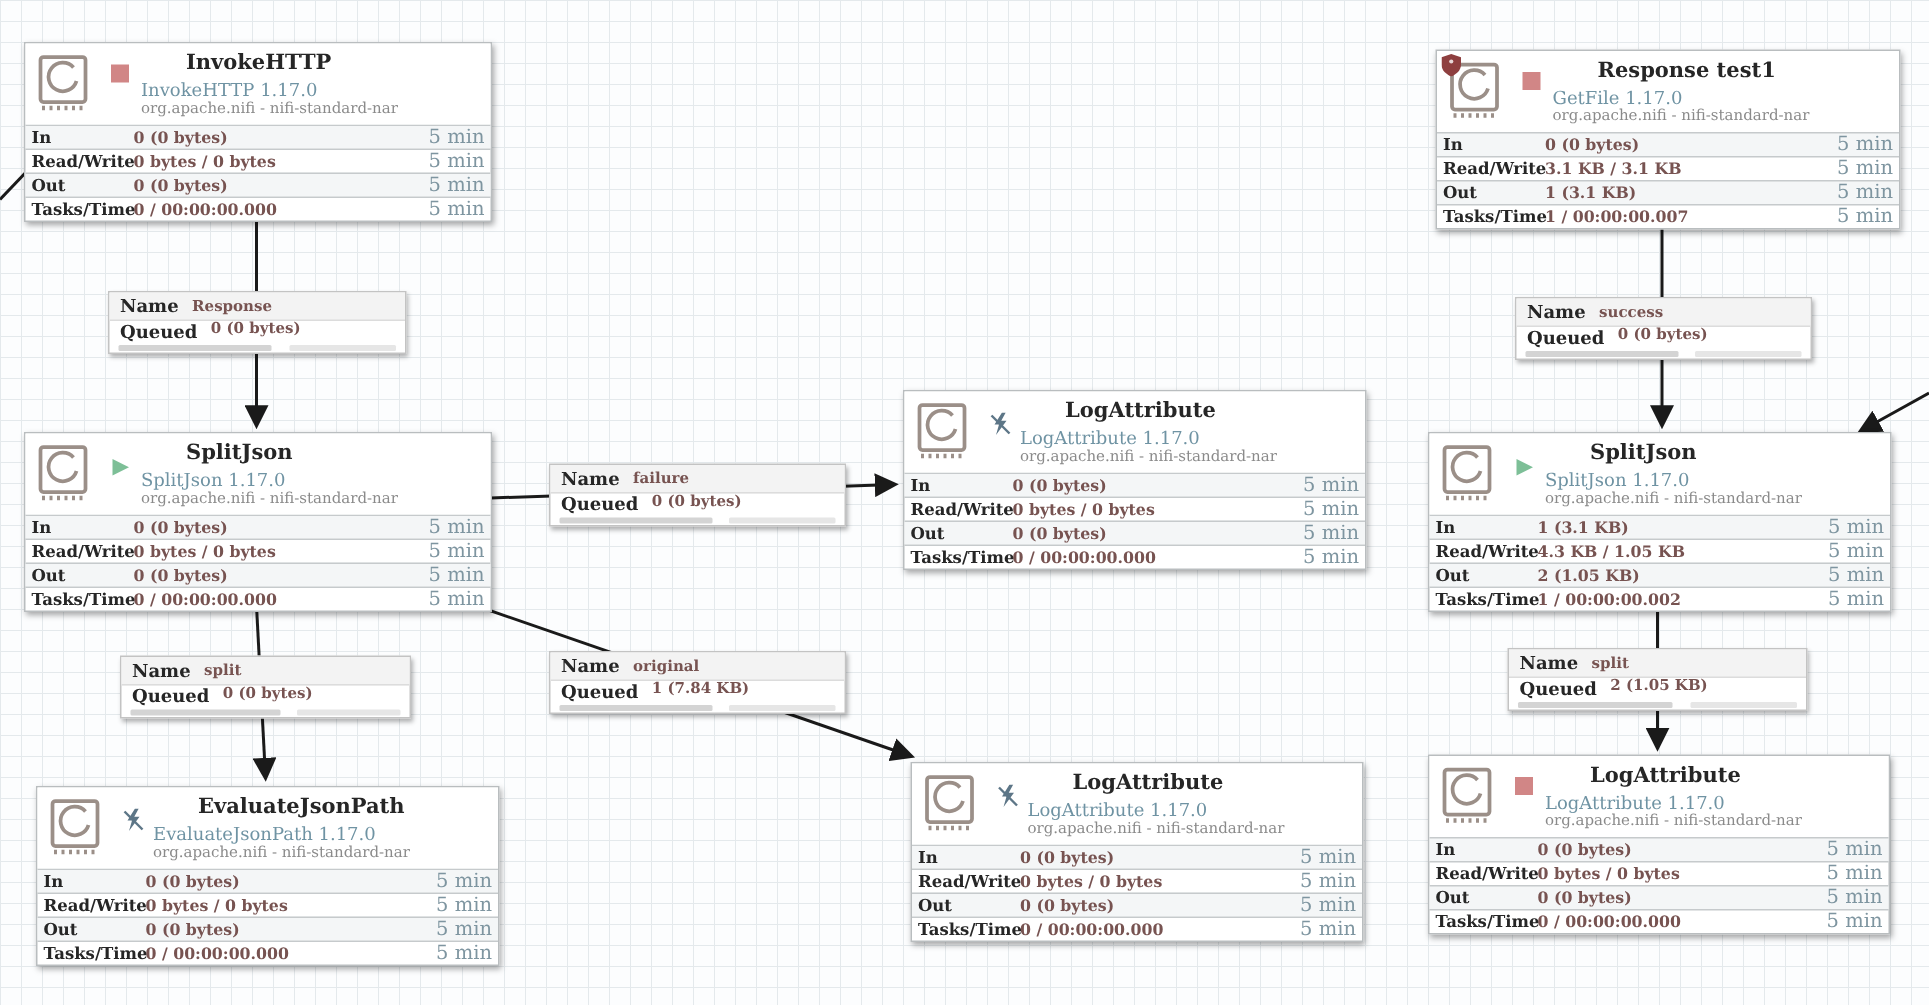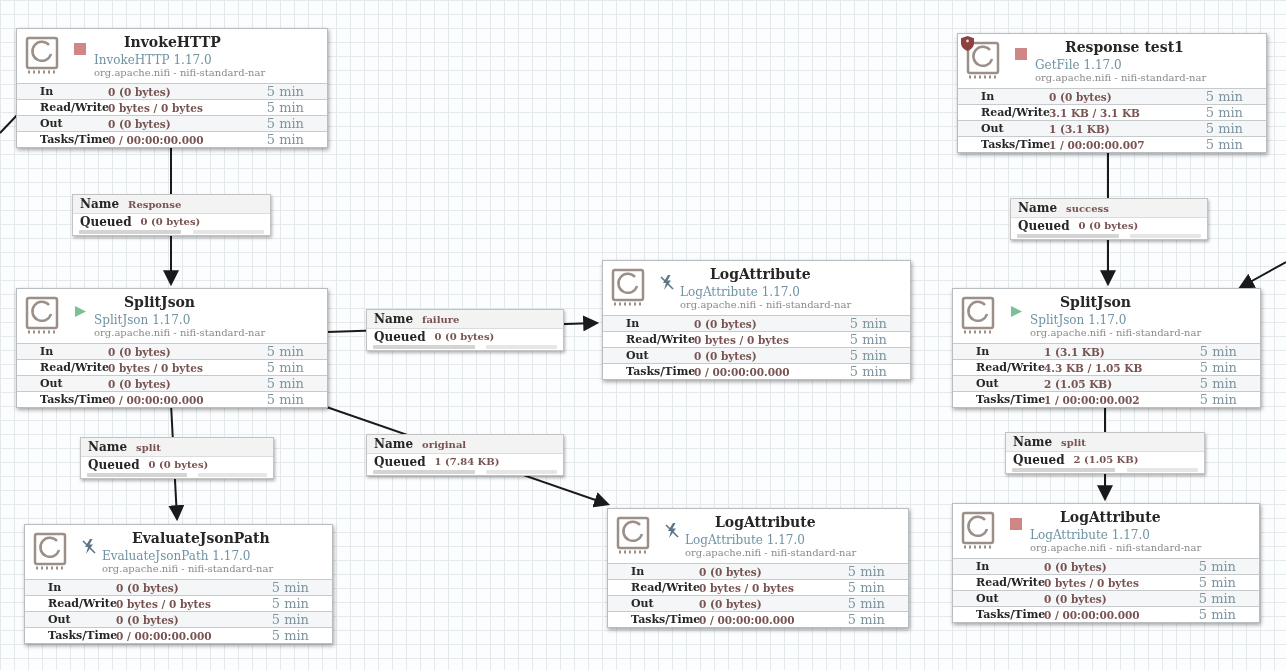--- a/index.html
+++ b/index.html
@@ -19,33 +19,33 @@
     border:1px solid #b9bdbf;box-shadow:1px 2px 4px rgba(0,0,0,.35);
   }
   .proc-header{position:relative;height:54px;background:#fff;}
   .proc-icon{position:absolute;left:7px;top:6px;width:40px;height:44px;}
   .badge{position:absolute;left:3px;top:2px;width:13px;height:15px;z-index:3;}
   .state{position:absolute;left:57px;top:14px;width:13px;height:13px;}
   .state-square{width:12px;height:12px;background:#d18686;display:block;}
   .p-title{position:absolute;left:77px;top:5px;font-size:14px;font-weight:bold;color:#262626;white-space:nowrap;margin-left:30px;}
   .p-type{position:absolute;left:77px;top:24px;font-size:12px;color:#6f93a3;white-space:nowrap;}
   .p-org{position:absolute;left:77px;top:38px;font-size:10px;color:#8a8a8a;white-space:nowrap;}
-  .row{display:flex;align-items:center;height:15px;border-top:1px solid #c6cacc;padding:0 23px;font-size:11px;}
+  .row{display:flex;align-items:center;height:15px;border-top:1px solid #c6cacc;padding:0 4px;font-size:11px;}
   .row.alt{background:#f4f6f7;}
   .row-label{width:68px;font-weight:bold;color:#262626;white-space:nowrap;}
   .row-value{color:#775351;font-weight:bold;font-size:10.5px;white-space:nowrap;}
   .row-time{margin-left:auto;color:#7e95a0;font-size:13px;}
 
   .conn{
     position:absolute;z-index:3;background:#fff;
     border:1px solid #c3c3c3;box-shadow:1px 2px 3px rgba(0,0,0,.3);
   }
   .conn-row1{height:18px;background:#f3f3f3;border-bottom:1px solid #dcdcdc;
              display:flex;align-items:center;padding:0 7px;}
-  .conn-row2{height:15px;display:flex;align-items:center;padding:0 7px;}
+  .conn-row2{height:15px;display:flex;align-items:flex-start;padding:0 7px;}
   .conn-key{font-size:12px;font-weight:bold;color:#262626;}
   .conn-val{margin-left:9px;font-size:10px;font-weight:bold;color:#775351;}
   .conn-bars{position:relative;height:6px;}
   .bar{position:absolute;top:1px;height:4px;border-radius:1px;}
   .bar-left{left:6px;width:52%;background:#d4d4d4;}
   .bar-right{right:6px;width:36%;background:#e6e6e6;}
 </style>
 </head>
 <body>
 

